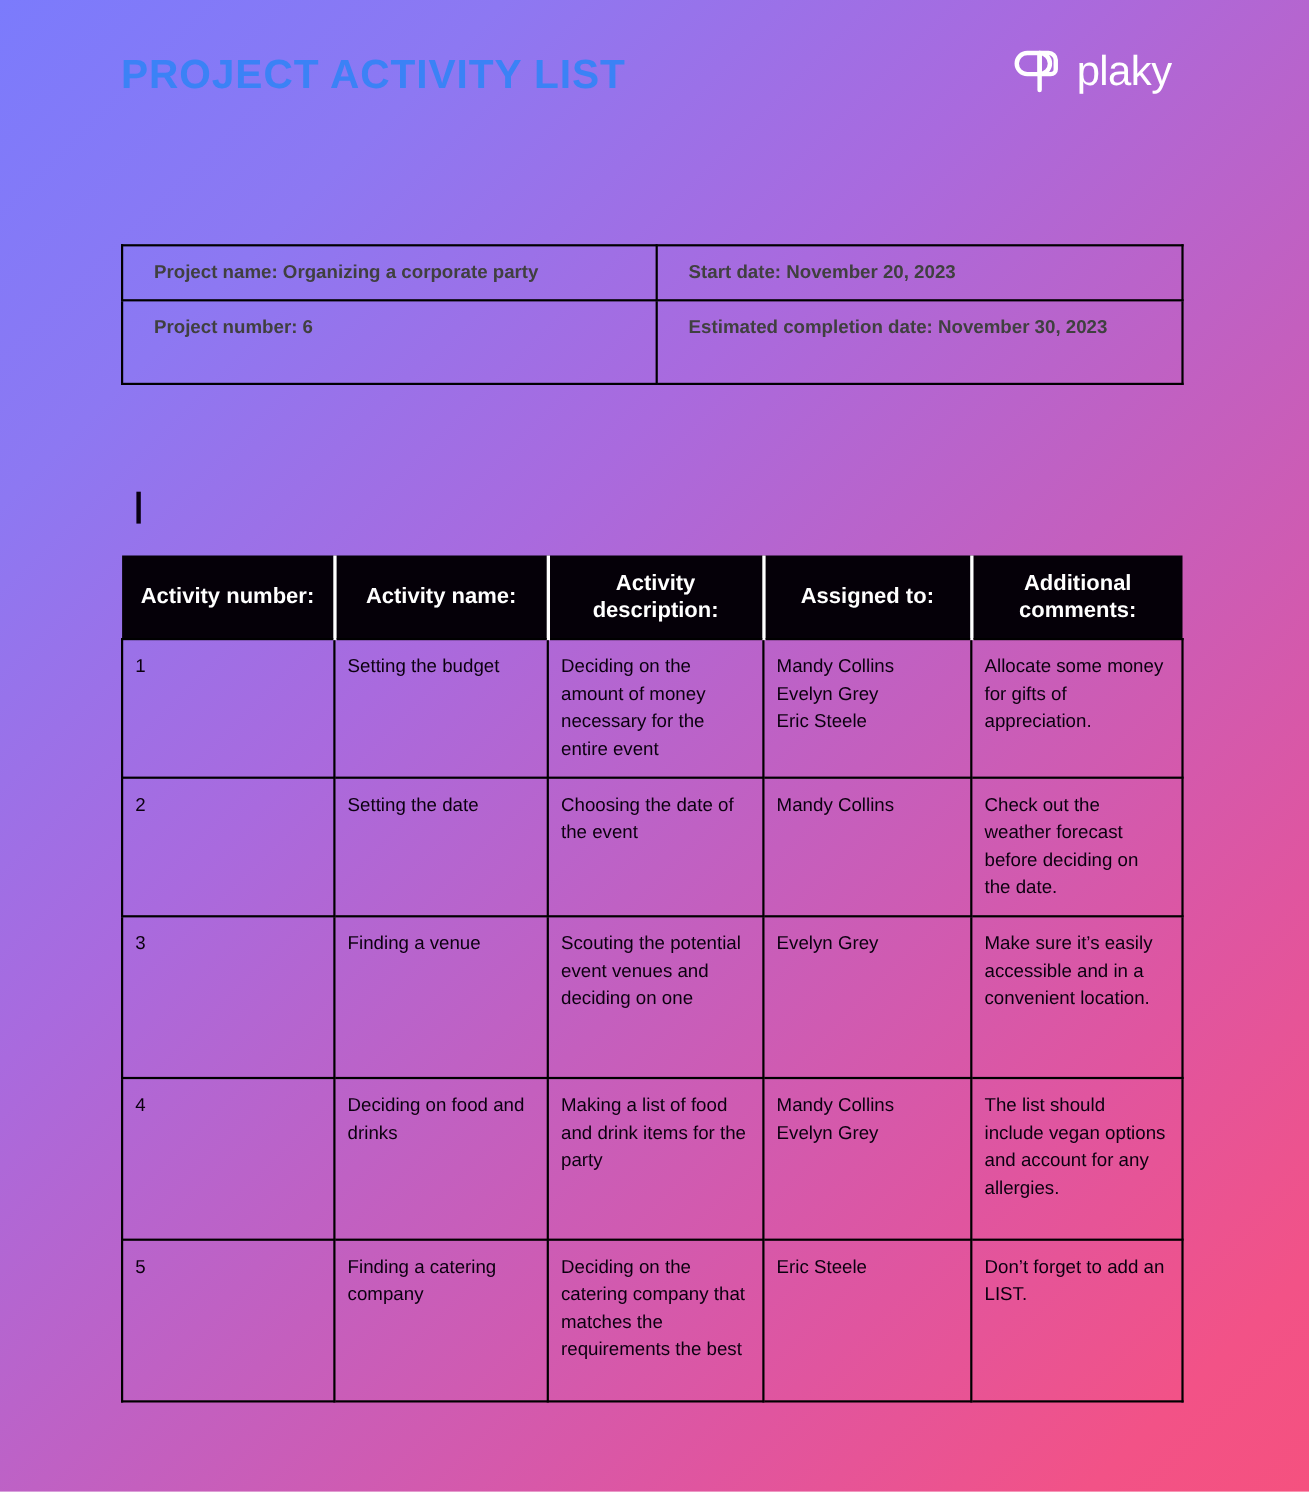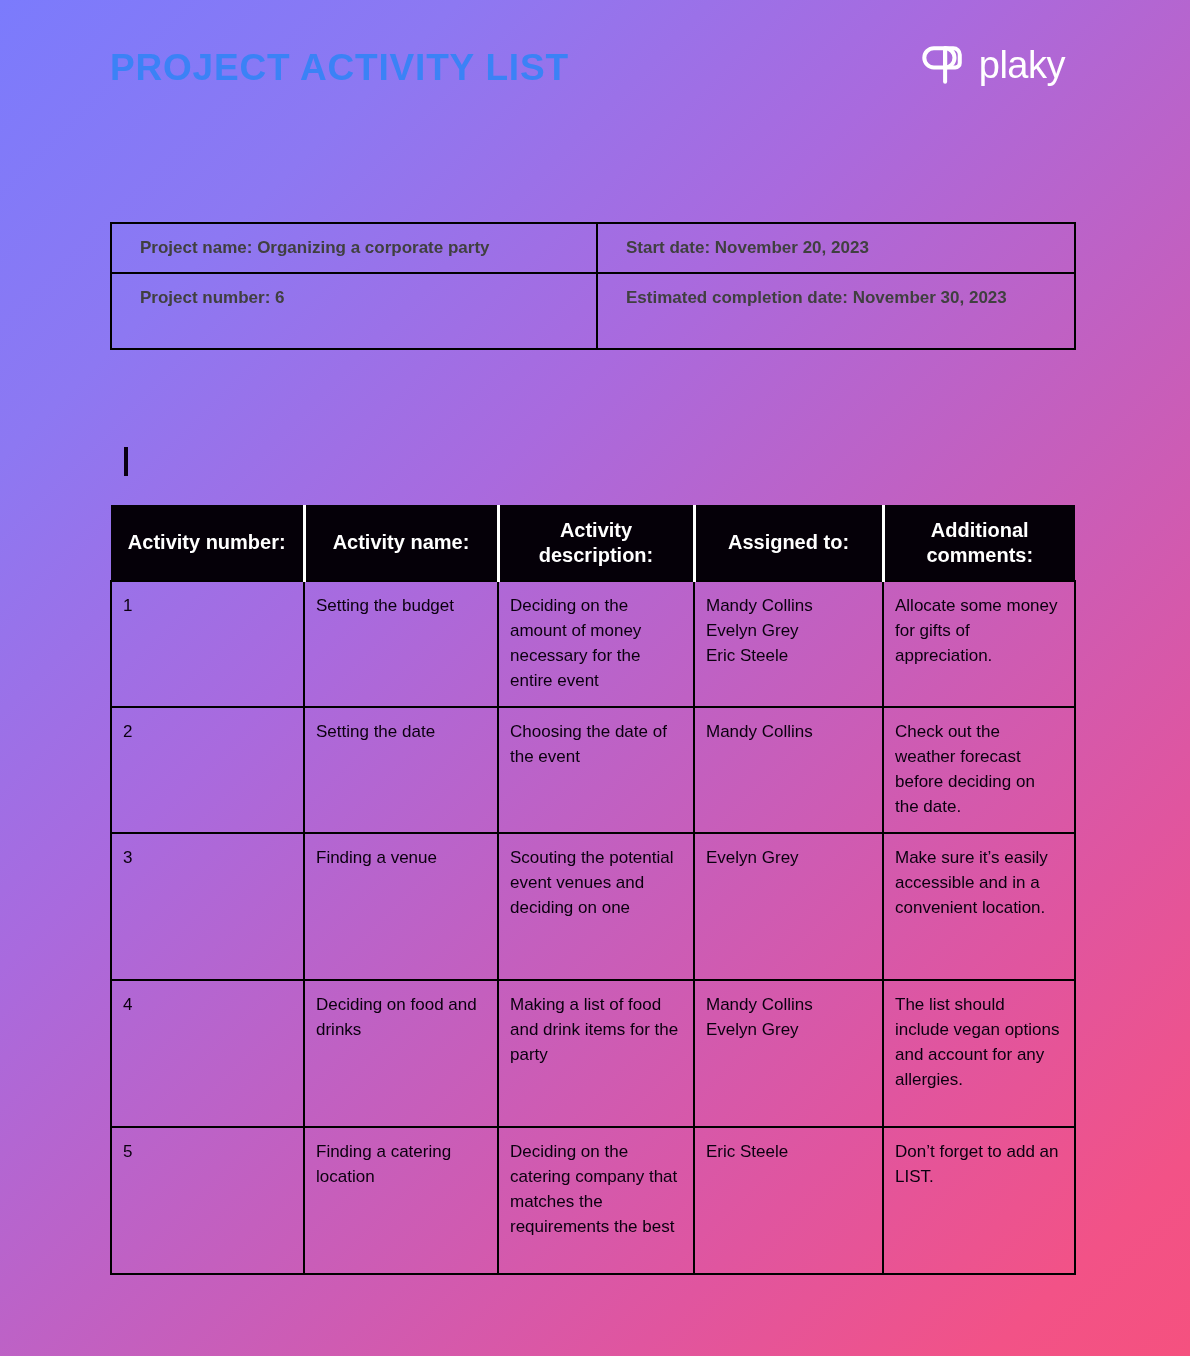--- a/index.html
+++ b/index.html
@@ -226,19 +226,19 @@
     <tr class="r4">
       <td class="col-num">4</td>
       <td class="col-name">Deciding on food and drinks</td>
       <td class="col-desc">Making a list of food and drink items for the party</td>
       <td class="col-assg multiline">Mandy Collins
 Evelyn Grey</td>
       <td class="col-cmts">The list should include vegan options and account for any allergies.</td>
     </tr>
     <tr class="r5">
       <td class="col-num">5</td>
-      <td class="col-name">Finding a catering location</td>
+      <td class="col-name">Finding a catering company</td>
       <td class="col-desc">Deciding on the catering company that matches the requirements the best</td>
       <td class="col-assg multiline">Eric Steele</td>
       <td class="col-cmts">Don’t forget to add an LIST.</td>
     </tr>
   </tbody>
 </table>
 
 </body></html>

